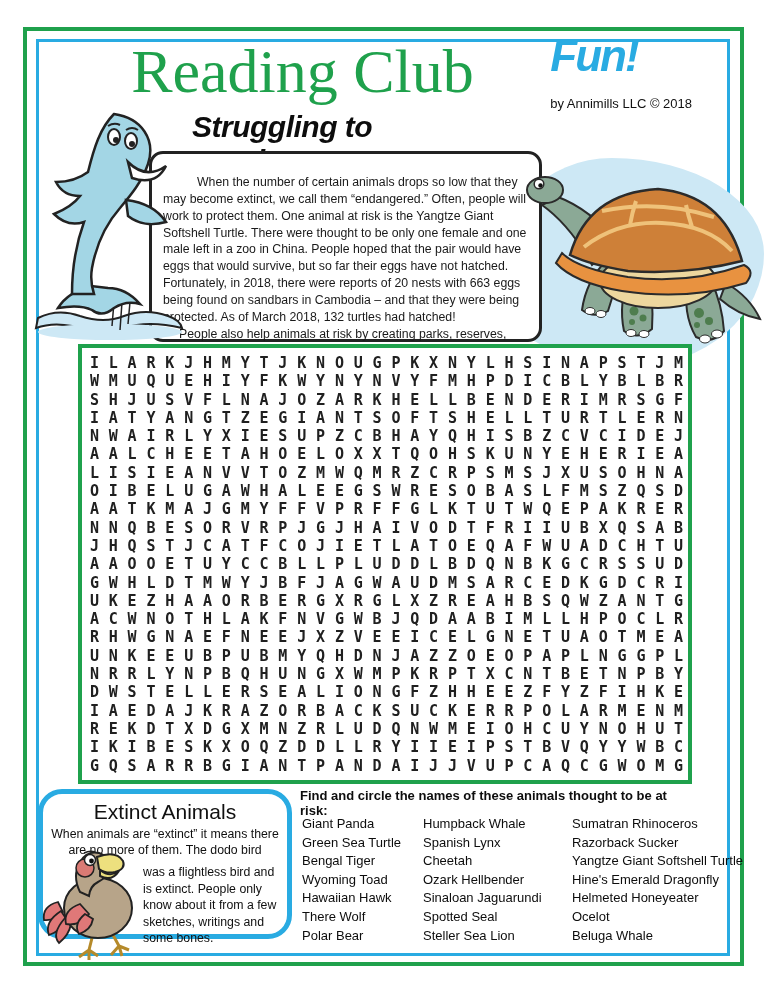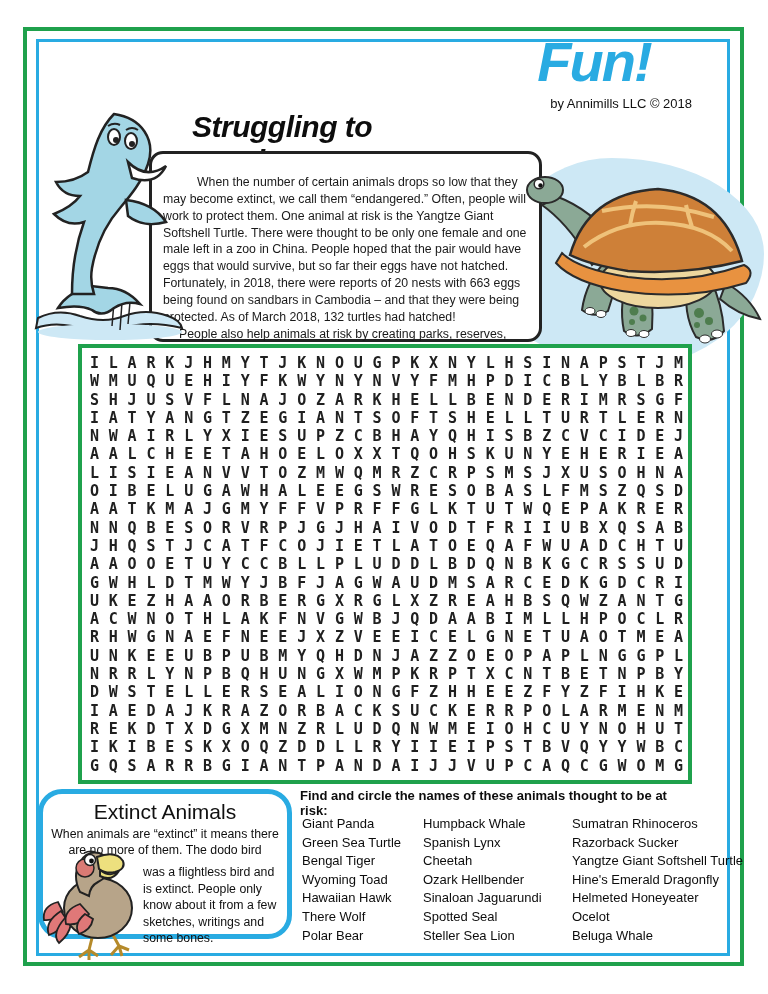--- a/index.html
+++ b/index.html
@@ -7,21 +7,21 @@
         font-family:"Liberation Sans",sans-serif;color:#1a1a1a;}
   .green-frame{position:absolute;left:23px;top:27px;width:721px;height:939px;
         border:4px solid #1fa14c;box-sizing:border-box;}
   .blue-frame{position:absolute;left:36px;top:39px;width:694px;height:917px;
         border:3px solid #29abe2;box-sizing:border-box;}
 
   .title-main{position:absolute;left:95px;top:40px;width:415px;text-align:center;
         font-family:"Liberation Serif",serif;font-size:62px;line-height:1;color:#1fa14c;}
   .title-accent{position:absolute;left:514px;top:34px;width:160px;text-align:center;
         font-family:"Liberation Sans",sans-serif;font-style:italic;font-weight:bold;
-        font-size:56px;line-height:1;color:#29abe2;letter-spacing:-2px;}
+        font-size:44px;line-height:1;color:#29abe2;letter-spacing:-2px;}
   .byline{position:absolute;left:530px;top:96px;width:162px;text-align:right;
         font-size:13px;color:#111;}
   .subtitle{position:absolute;left:192px;top:110px;width:290px;
         font-size:30px;font-weight:bold;font-style:italic;color:#0d0d0d;letter-spacing:-0.5px;}
 
   .blob-turtle{position:absolute;left:492px;top:158px;width:272px;height:208px;
         background:#cde8f5;border-radius:44% 56% 48% 52% / 58% 46% 54% 42%;}
 
   .intro-box{position:absolute;left:149px;top:151px;width:393px;height:191px;
         background:#ffffff;border:3px solid #222;border-radius:14px;box-sizing:border-box;
@@ -60,20 +60,21 @@
   .wl-col:nth-child(3){width:174px;}
   .wl-item{font-size:13px;line-height:18.6px;color:#0d0d0d;white-space:nowrap;}
 </style>
 </head>
 <body>
 
 <div class="page">
   <div class="green-frame"></div>
   <div class="blue-frame"></div>
 
+  <div class="title-main">Reading Club</div>
   <div class="title-accent">Fun!</div>
   <div class="byline">by Annimills LLC © 2018</div>
   <div class="subtitle">Struggling to Survive</div>
 
   <div class="blob-turtle"></div>
 
   <svg class="dolphin-svg" viewBox="0 0 168 238">
     <path d="M10 214 Q30 204 52 212 Q76 220 96 212 Q118 204 140 212 Q152 216 154 224 Q120 216 96 224 Q70 230 44 222 Q24 218 8 224 Z" fill="#cde8f5" stroke="#222" stroke-width="2"></path>
     <ellipse cx="82" cy="228" rx="72" ry="8" fill="#cde8f5"></ellipse>
     <path d="M86 198 L84 222 M94 198 L92 226 M102 198 L100 220" stroke="#222" stroke-width="1.5" fill="none"></path>

